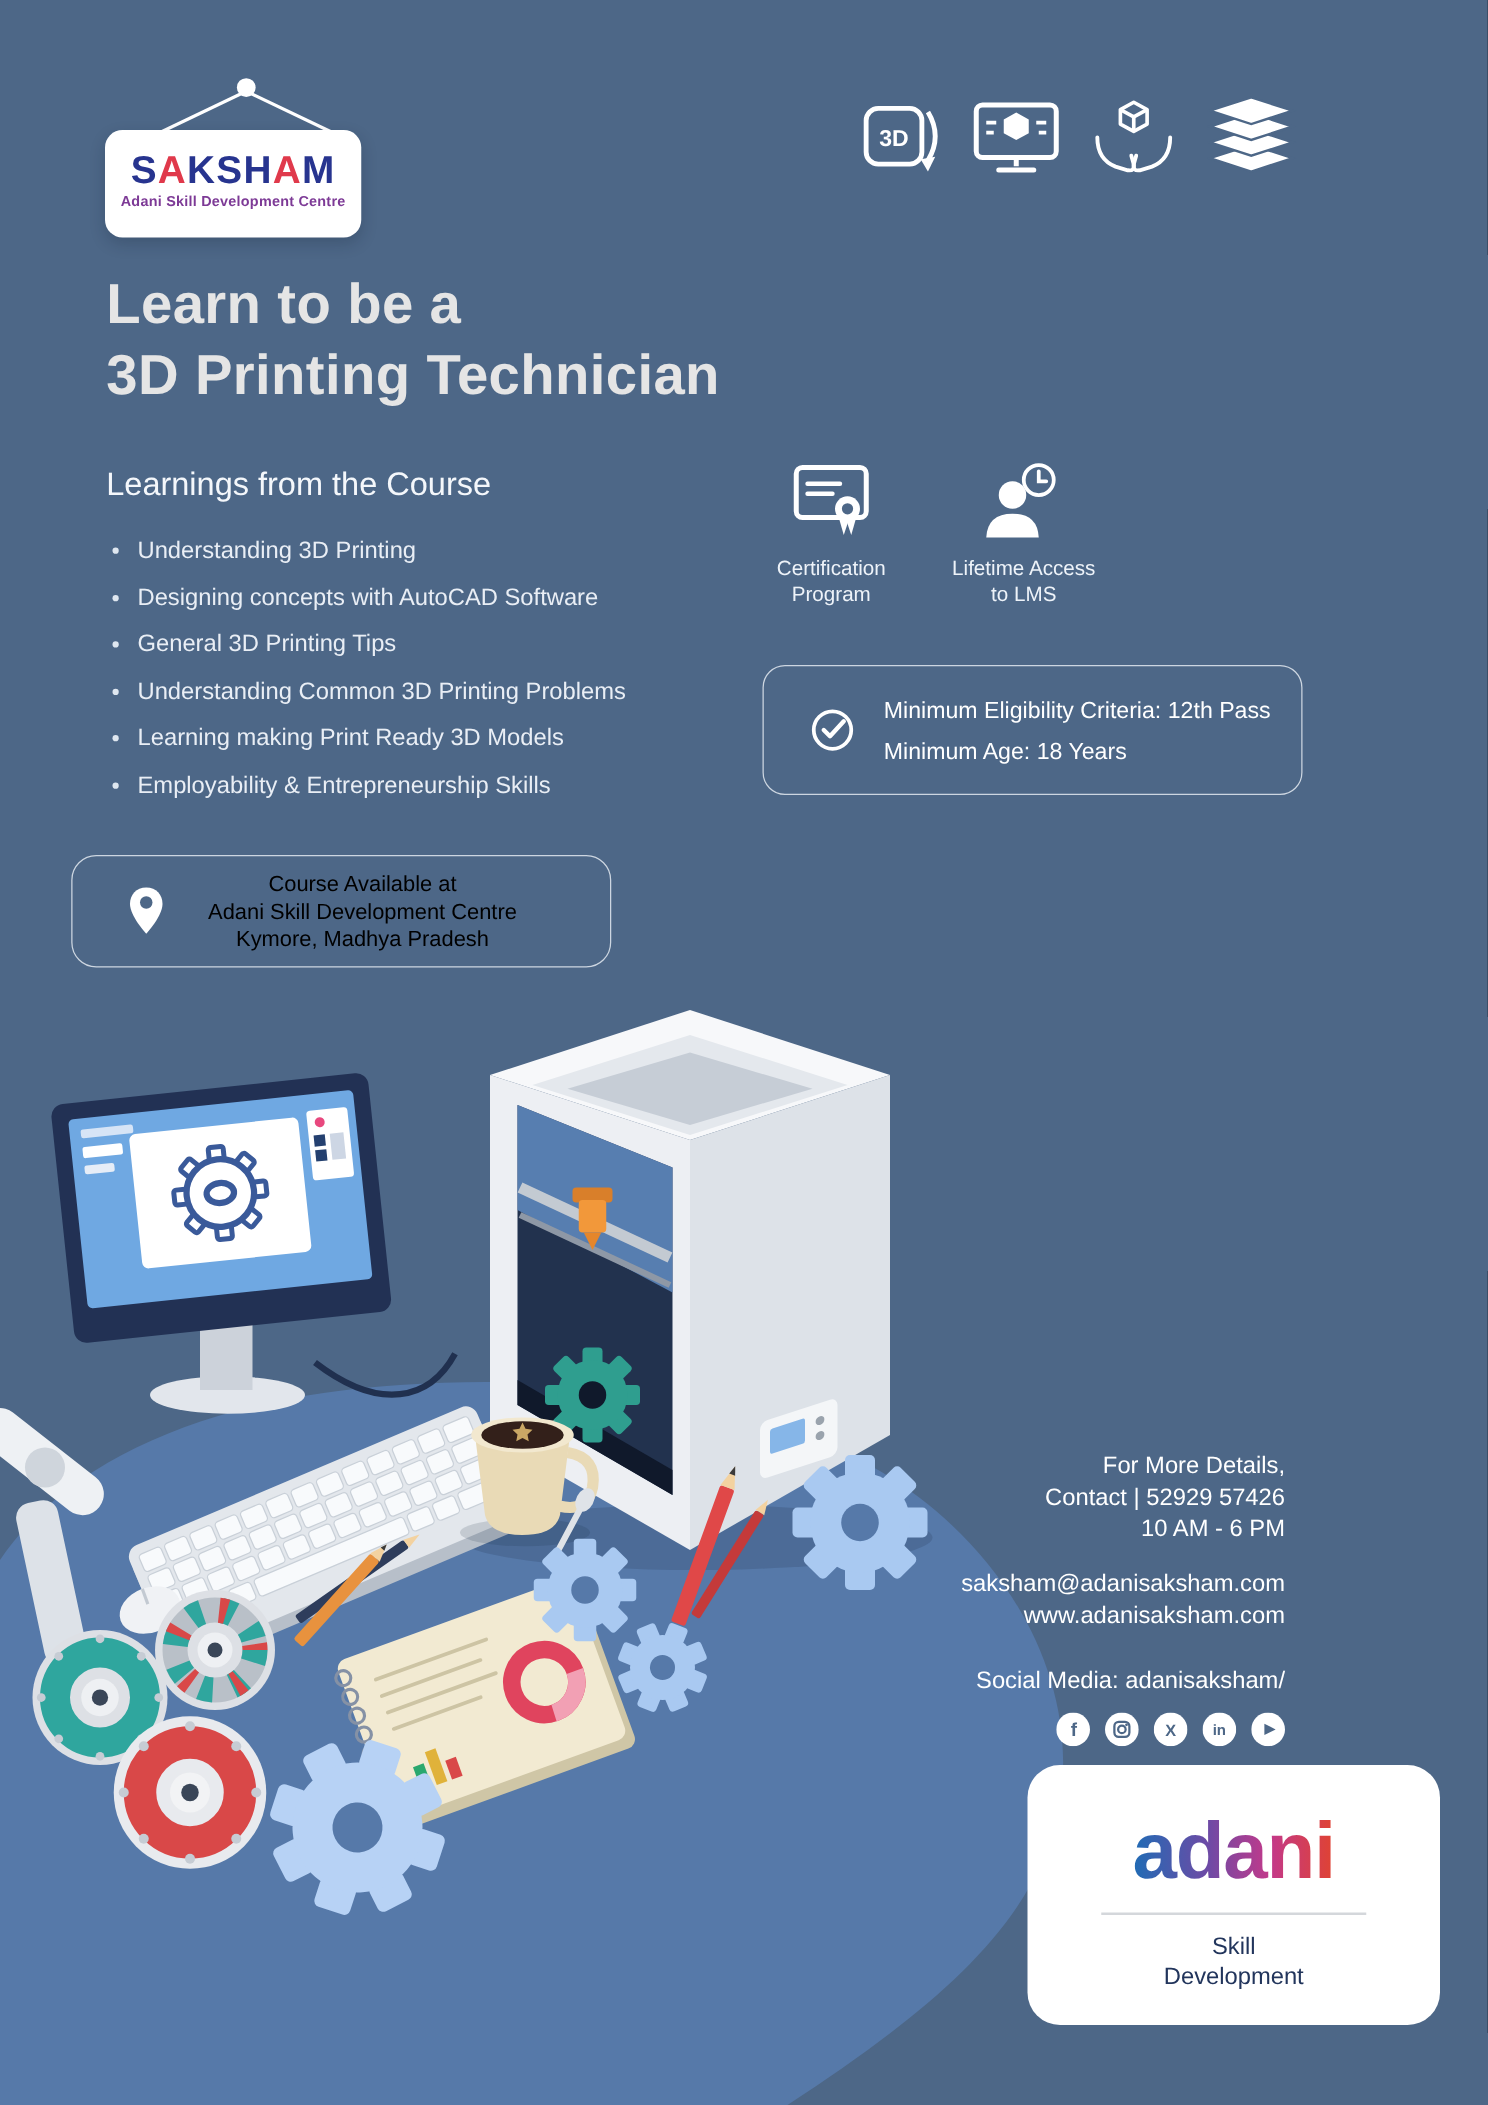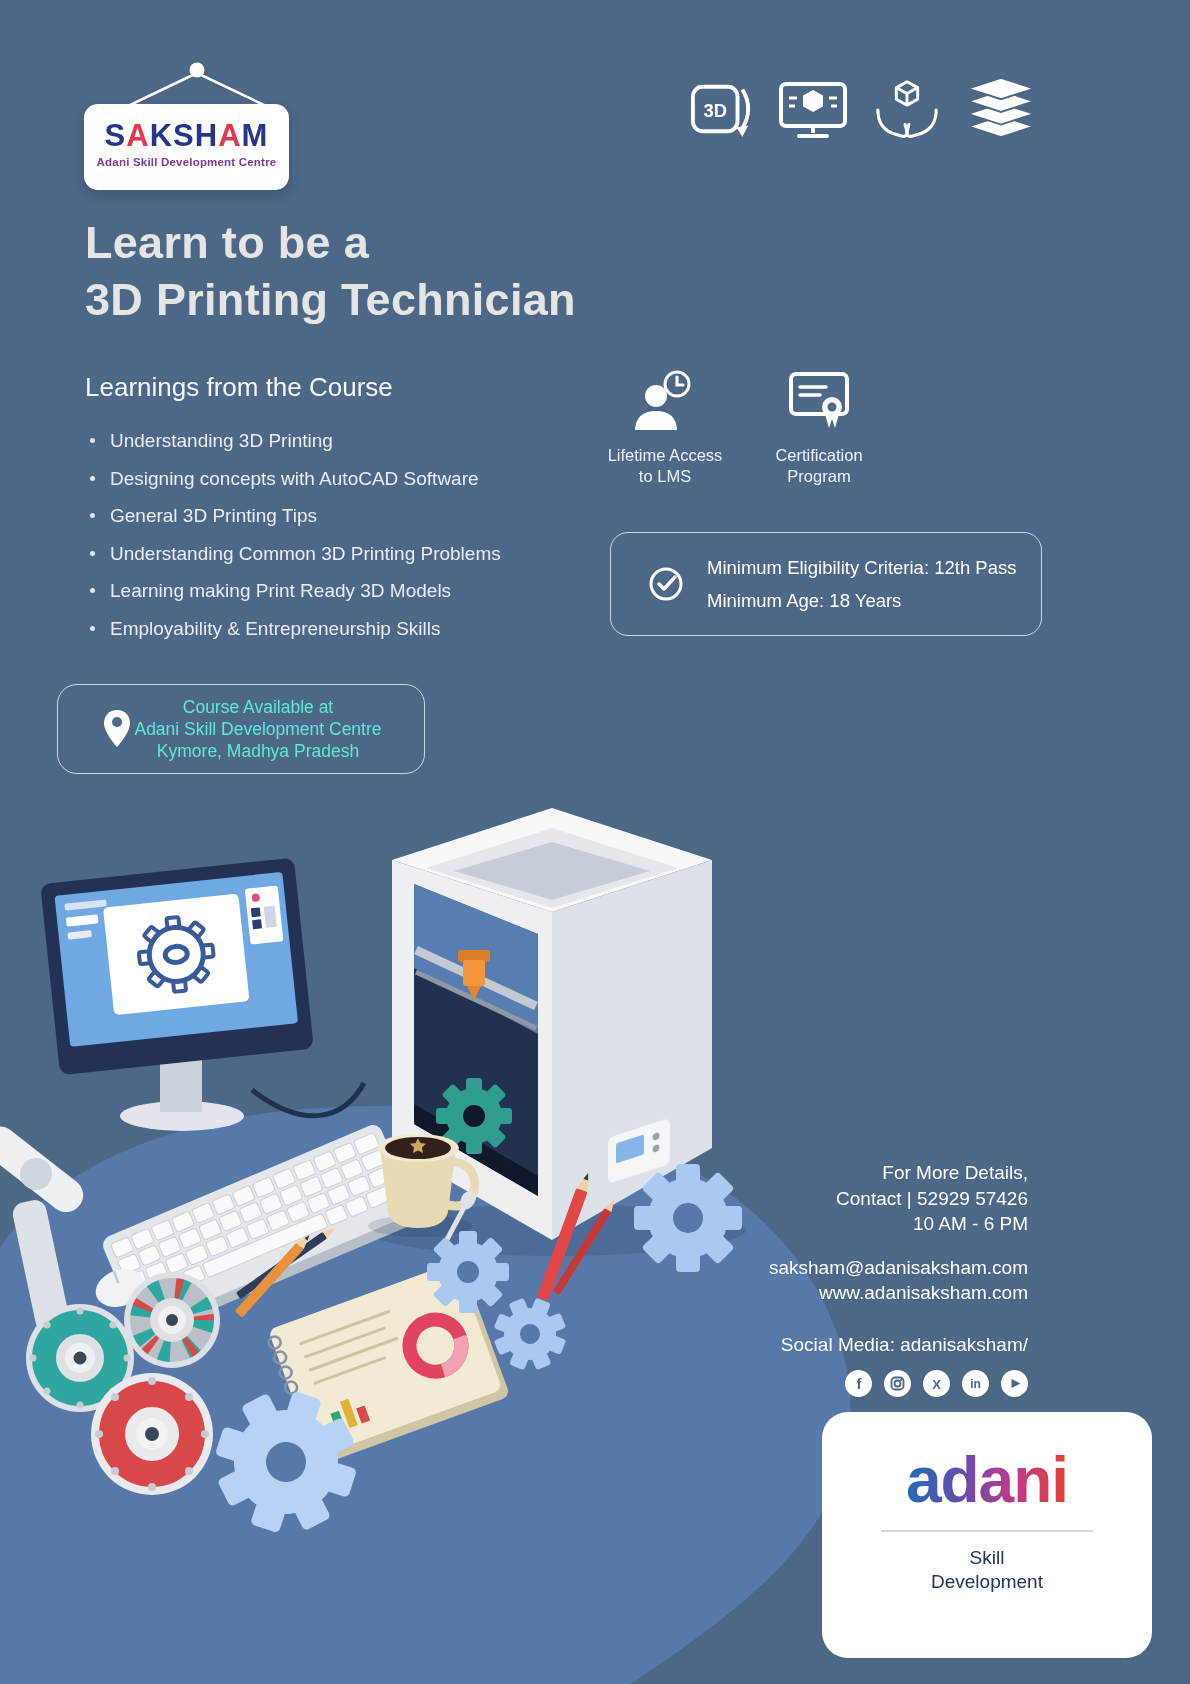--- a/index.html
+++ b/index.html
@@ -43,38 +43,38 @@
   .eligibility{
     position:absolute;left:610px;top:532px;width:432px;height:104px;
     border:1.5px solid var(--border);border-radius:18px;
     display:flex;align-items:center;padding:0 20px 0 36px;color:#fff;
   }
   .eligibility .check{flex:0 0 auto;margin-right:22px;}
   .eligibility .elines{font-size:18.5px;line-height:33px;}
   .eligibility b{font-weight:400;text-align:right;}
   
   .location{
-    position:absolute;left:57px;top:684px;width:368px;height:90px;
+    position:absolute;left:57px;top:684px;width:432px;height:90px;
     border:1.5px solid var(--border);border-radius:20px;
-    display:flex;align-items:center;color:#5eead4;
+    display:flex;align-items:center;color:#000000;
   }
   .location .pin{margin-left:44px;flex:0 0 auto;}
   .location .ltext{flex:1;text-align:center;font-size:17.5px;line-height:22px;padding-right:40px;}
   
   .illustration{position:absolute;left:0;top:778px;pointer-events:none;}
   
   .contact{position:absolute;right:162px;top:1160px;text-align:right;color:#fff;}
   .contact div{font-size:19px;line-height:25.5px;}
   .contact .grp{margin-top:18px;}
   .social-label{margin-top:26px;font-size:19px;}
   .social-row{margin-top:13px;display:flex;justify-content:flex-end;gap:12px;}
   .social-row svg{display:block;cursor:pointer;}
   
   .footer-card{
-    position:absolute;left:822px;top:1412px;width:330px;height:246px;
+    position:absolute;left:822px;top:1412px;width:330px;height:208px;
     background:#fff;border-radius:26px;text-align:center;padding-top:36px;
   }
   .brand{
     display:inline-block;font-size:64px;font-weight:700;letter-spacing:-1px;line-height:1;
     background:linear-gradient(90deg,#1f6cb5 0%,#6f4aa5 38%,#c3398a 68%,#e04330 100%);
     -webkit-background-clip:text;background-clip:text;color:transparent;
   }
   .fdivider{width:212px;height:2px;background:#d4d7db;margin:18px auto 14px;}
   .fsub{font-size:19px;line-height:24px;color:#22355c;font-weight:500;}
 </style>
@@ -141,45 +141,45 @@
     <li>Designing concepts with AutoCAD Software</li>
     <li>General 3D Printing Tips</li>
     <li>Understanding Common 3D Printing Problems</li>
     <li>Learning making Print Ready 3D Models</li>
     <li>Employability &amp; Entrepreneurship Skills</li>
   </ul>
 
   <div class="features">
     <div class="feature">
       <div class="fi">
-        <svg width="70" height="66" viewBox="0 0 70 66">
-          <circle cx="47" cy="16" r="12" fill="none" stroke="#fff" stroke-width="3"></circle>
-          <polyline points="47,9 47,17 53,17" fill="none" stroke="#fff" stroke-width="3" stroke-linecap="round"></polyline>
-          <circle cx="26" cy="28" r="11" fill="#fff"></circle>
-          <path d="M5,62 q1,-19 21,-19 q20,0 21,19 z" fill="#fff"></path>
-        </svg>
-      </div>
-      <div class="flabel">
-        <span>Lifetime Access</span><br><span>to LMS</span>
-      </div>
-    </div>
-    <div class="feature">
-      <div class="fi">
         <svg width="70" height="68" viewBox="0 0 70 68">
           <rect x="7" y="8" width="56" height="40" rx="5" fill="none" stroke="#fff" stroke-width="4"></rect>
           <line x1="16" y1="21" x2="42" y2="21" stroke="#fff" stroke-width="3.5" stroke-linecap="round"></line>
           <line x1="16" y1="29" x2="36" y2="29" stroke="#fff" stroke-width="3.5" stroke-linecap="round"></line>
           <polygon points="41,48 45,62 49,50" fill="#fff"></polygon>
           <polygon points="47,50 51,62 55,48" fill="#fff"></polygon>
           <circle cx="48" cy="41" r="10" fill="#fff"></circle>
           <circle cx="48" cy="41" r="4.5" fill="#4d6787"></circle>
         </svg>
       </div>
       <div class="flabel">
         <span>Certification</span><br><span>Program</span>
+      </div>
+    </div>
+    <div class="feature">
+      <div class="fi">
+        <svg width="70" height="66" viewBox="0 0 70 66">
+          <circle cx="47" cy="16" r="12" fill="none" stroke="#fff" stroke-width="3"></circle>
+          <polyline points="47,9 47,17 53,17" fill="none" stroke="#fff" stroke-width="3" stroke-linecap="round"></polyline>
+          <circle cx="26" cy="28" r="11" fill="#fff"></circle>
+          <path d="M5,62 q1,-19 21,-19 q20,0 21,19 z" fill="#fff"></path>
+        </svg>
+      </div>
+      <div class="flabel">
+        <span>Lifetime Access</span><br><span>to LMS</span>
       </div>
     </div>
   </div>
 
   <div class="eligibility">
     <svg class="check" width="38" height="38" viewBox="0 0 38 38">
       <circle cx="19" cy="19" r="15" fill="none" stroke="#fff" stroke-width="3"></circle>
       <path d="M12,19 L17,24 L28,12" fill="none" stroke="#fff" stroke-width="3.5" stroke-linecap="round" stroke-linejoin="round"></path>
     </svg>
     <div class="elines">

